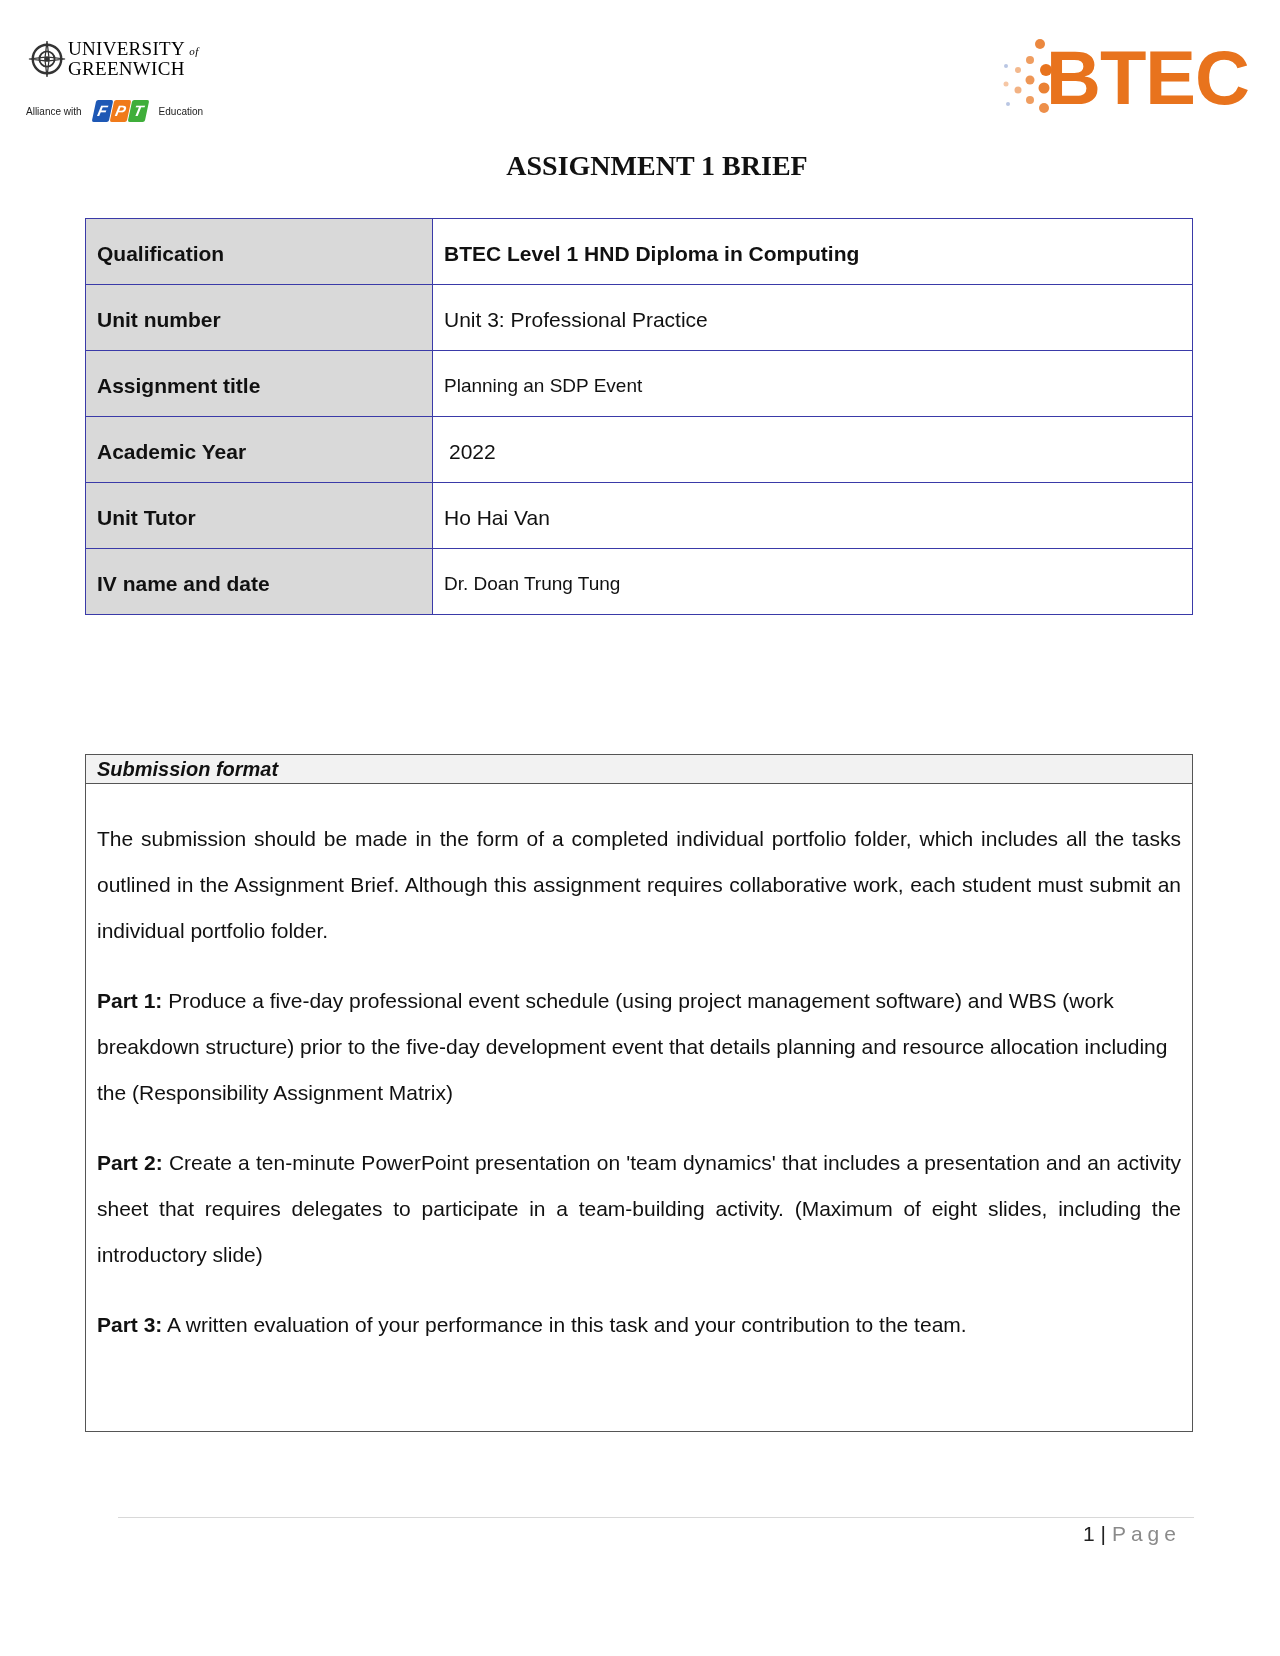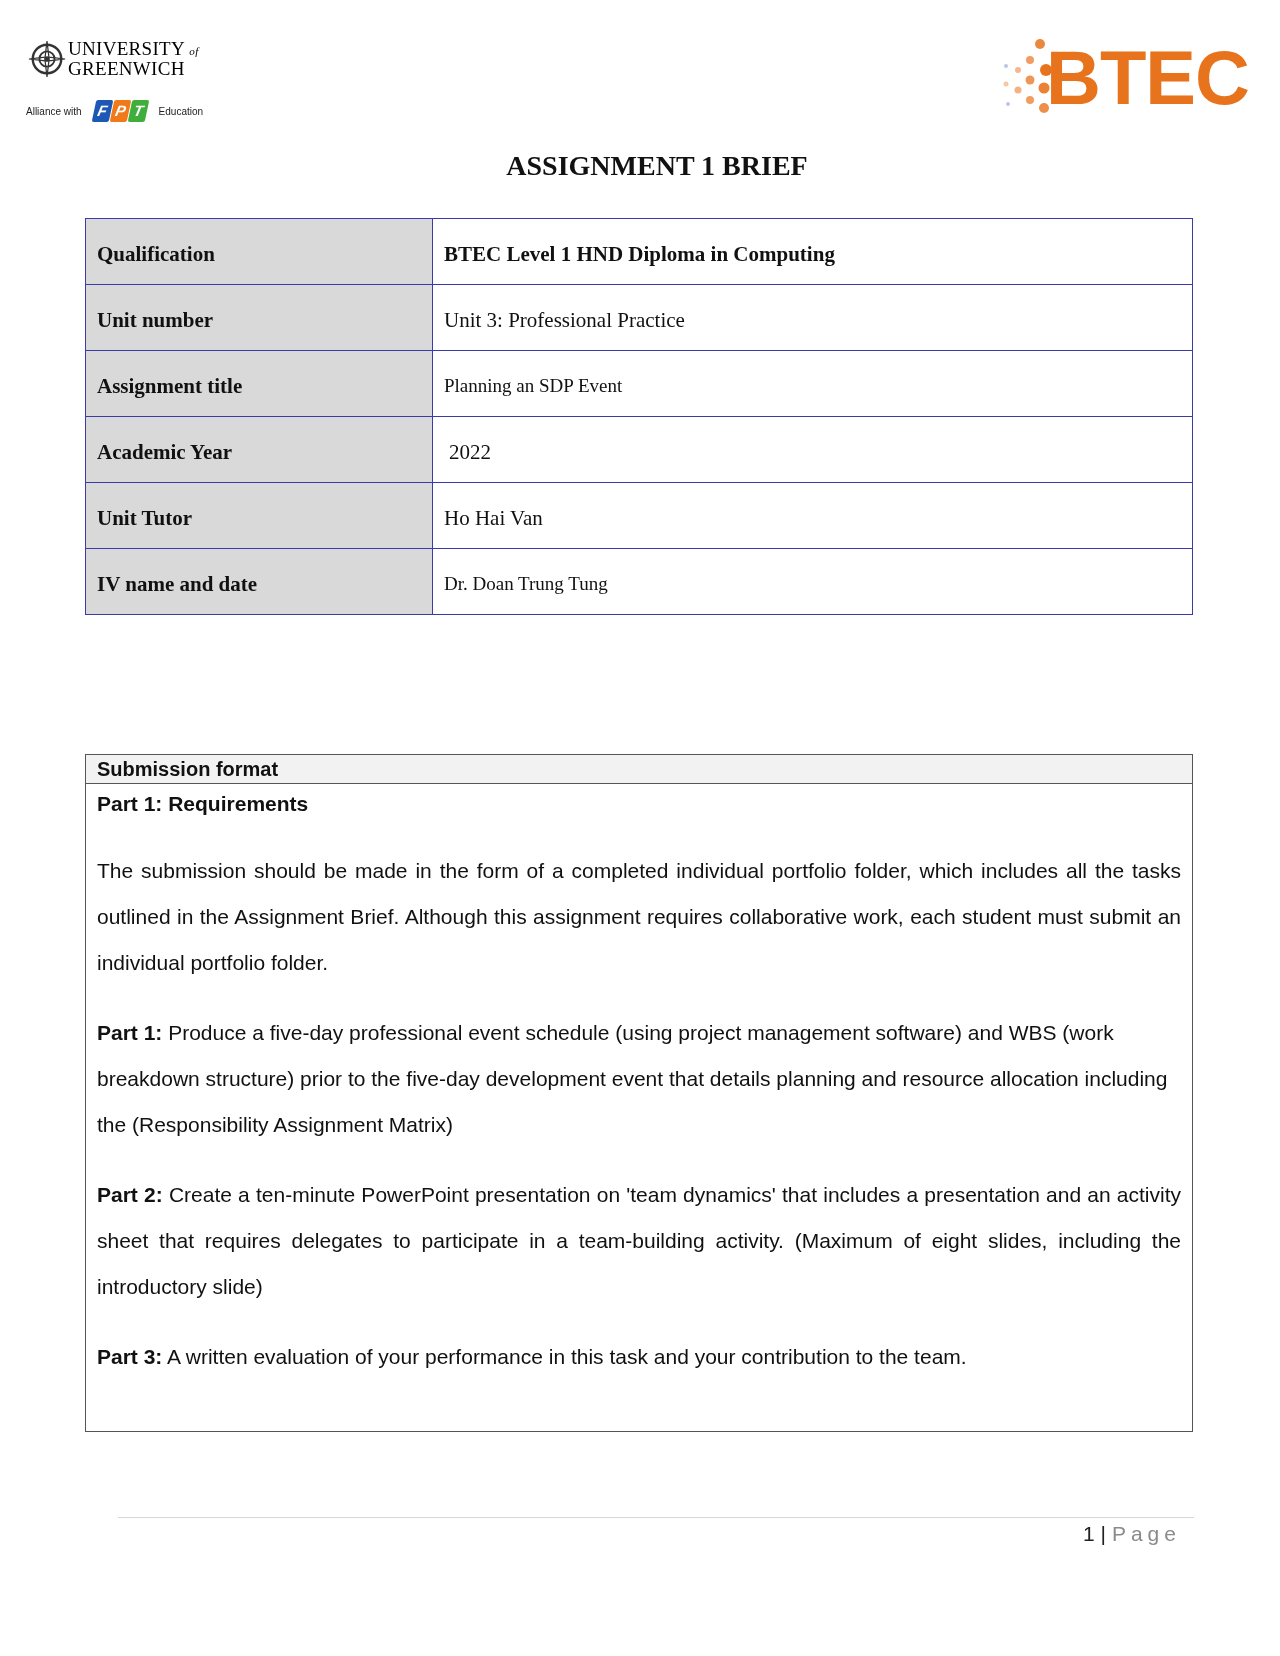--- a/index.html
+++ b/index.html
@@ -24,30 +24,30 @@
   .btec-text { position: absolute; left: 46px; top: 4px; font-family: "Liberation Sans", sans-serif;
                font-weight: bold; font-size: 76px; line-height: 76px; color: #e8731d; letter-spacing: -1px; }
 
   
   #doc-title { left: 0; width: 1314px; top: 150px; text-align: center; font-family: "Liberation Serif", serif;
                font-weight: bold; font-size: 28px; color: #111; }
 
   
   #info-table { left: 85px; top: 218px; width: 1107px; border-collapse: collapse; table-layout: fixed; }
   #info-table td { border: 1.5px solid #3a3aa8; height: 66px; padding: 5px 0 0 11px; font-size: 21px;
-                   vertical-align: middle; box-sizing: border-box; font-family: Liberation Serif, serif; }
+                   vertical-align: middle; box-sizing: border-box; }
   #info-table td.lbl { background: #d9d9d9; font-weight: bold; width: 347px; }
   #info-table td.val-bold { font-weight: bold; }
   #info-table td.val-small { font-size: 19px; }
   sup { font-size: 12px; }
 
   
   #sub-box { left: 85px; top: 754px; width: 1108px; height: 678px; border: 1.5px solid #555; box-sizing: border-box; }
   #sub-head { position: absolute; left: 0; top: 0; right: 0; height: 29px; background: #f2f2f2;
-              border-bottom: 1.5px solid #555; font-weight: bold; font-size: 20px; line-height: 29px; padding-left: 11px; box-sizing: border-box; }
+              border-bottom: 1.5px solid #555; font-weight: bold; font-size: 20px; line-height: 29px; padding-left: 11px; box-sizing: border-box; font-style: italic; }
   #sub-body { position: absolute; left: 11px; right: 11px; top: 33px; font-size: 21px; color: #111; }
   .req-title { font-weight: bold; margin: 0; line-height: 32px; }
   .para { margin: 0; line-height: 46px; text-align: justify; }
   .gap { height: 28px; }
   .gap-sm { height: 24px; }
   b { font-weight: bold; }
 
   
   #footer-line { left: 118px; top: 1517px; width: 1076px; height: 0; border-top: 1.5px solid #d8d8d8; }
   #page-num { left: 1070px; top: 1522px; width: 124px; text-align: center; font-size: 21px; color: #222; }
@@ -130,21 +130,20 @@
   <tr>
     <td class="lbl">IV name and date</td>
     <td colspan="3" class="val-small">Dr. Doan Trung Tung</td>
   </tr>
 </tbody>
   </table>
 
 <div id="sub-box" class="abs">
   <div id="sub-head">Submission format</div>
   <div id="sub-body">
-    <p class="req-title">Part 1: Requirements</p>
     <div class="gap"></div>
     <p class="para">The submission should be made in the form of a completed individual portfolio folder, which includes all the tasks outlined in the Assignment Brief. Although this assignment requires collaborative work, each student must submit an individual portfolio folder.</p>
     <div class="gap-sm"></div>
     <p class="para" style="text-align:left"><b>Part 1:</b><span> Produce a five-day professional event schedule (using project management software) and WBS (work breakdown structure) prior to the five-day development event that details planning and resource allocation including the (Responsibility Assignment Matrix)</span></p>
     <div class="gap-sm"></div>
     <p class="para"><b>Part 2:</b><span> Create a ten-minute PowerPoint presentation on 'team dynamics' that includes a presentation and an activity sheet that requires delegates to participate in a team-building activity. (Maximum of eight slides, including the introductory slide)</span></p>
     <div class="gap-sm"></div>
     <p class="para" style="text-align:left"><b>Part 3:</b><span> A written evaluation of your performance in this task and your contribution to the team.</span></p>
   </div>
 </div>

